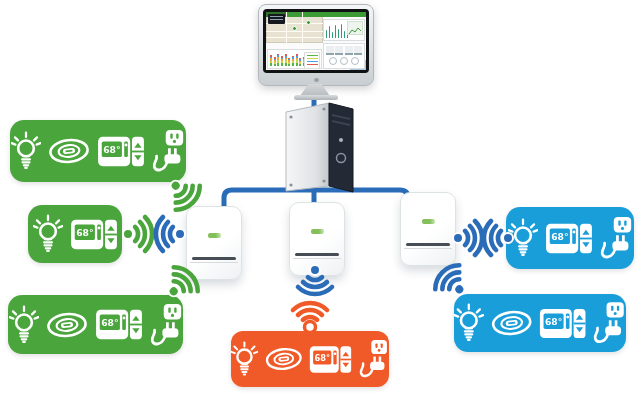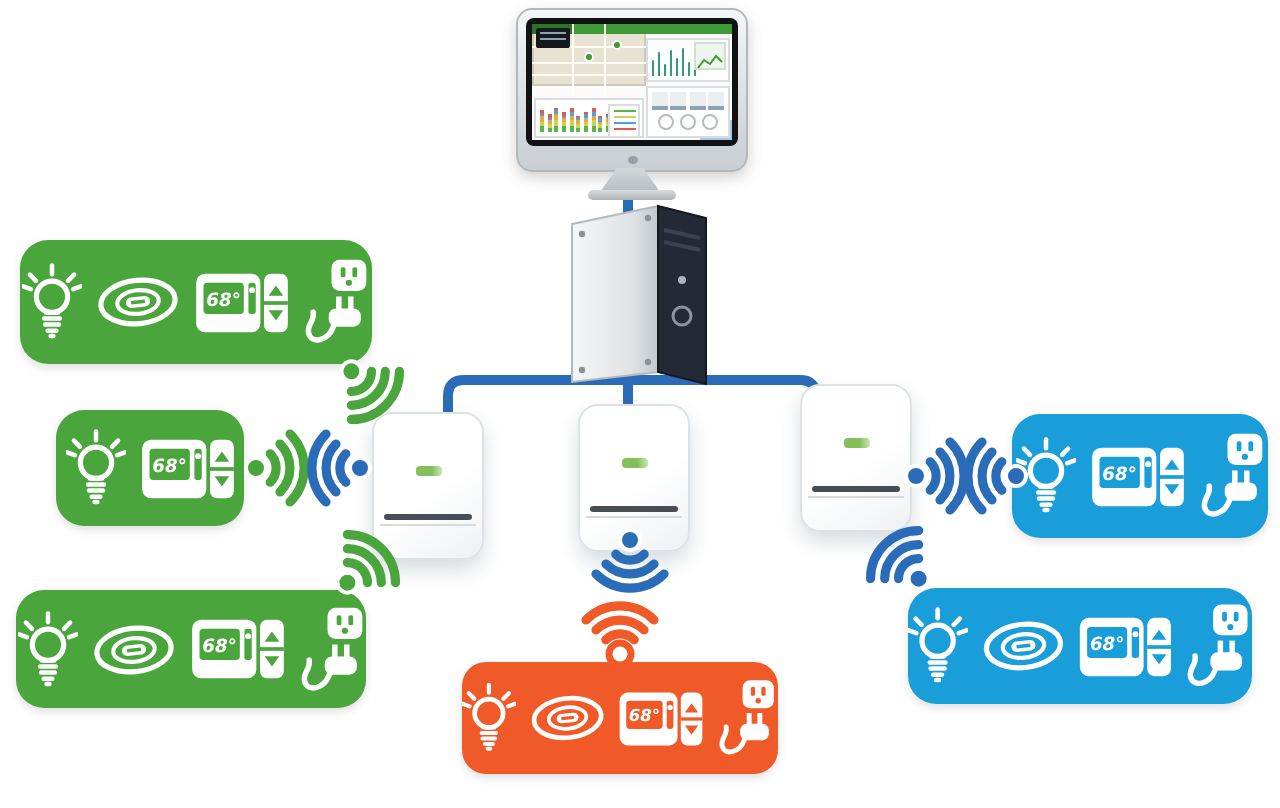--- a/index.html
+++ b/index.html
@@ -56,21 +56,21 @@
   .gw-left{left:186px;top:206px;}
   .gw-center{left:289px;top:202px;}
   .gw-right{left:400px;top:192px;}
   .gw-logo{position:absolute;left:50%;top:36%;width:13px;height:5px;margin-left:-6px;border-radius:2px;
     background:linear-gradient(90deg,#6fb43f 60%,#bfe3a0);opacity:.85;}
   .gw-slot{position:absolute;left:9%;right:9%;top:70%;height:3px;background:#474d54;border-radius:2px;}
   .gw-groove{position:absolute;left:6%;right:6%;top:70%;margin-top:5px;height:1px;background:#d6dadd;}
 
   
   .group{position:absolute;border-radius:14px;display:flex;align-items:center;justify-content:center;gap:7px;
-    box-shadow:0 2px 5px rgba(0,0,0,.12);font-style:italic;}
+    box-shadow:0 2px 5px rgba(0,0,0,.12);}
   .g0{left:10px;top:120px;width:176px;height:62px;}
   .g1{left:28px;top:205px;width:94px;height:58px;}
   .g2{left:8px;top:295px;width:175px;height:59px;}
   .g3{left:506px;top:207px;width:128px;height:62px;}
   .g4{left:454px;top:294px;width:172px;height:58px;}
   .g5{left:231px;top:331px;width:158px;height:56px;border-radius:12px;}
   .ic{display:block;}
   .ic-bulb{height:40px;width:30px;}
   .ic-smoke{width:42px;height:26px;transform:rotate(-6deg);}
   .ic-thermo{width:48px;height:33px;}

